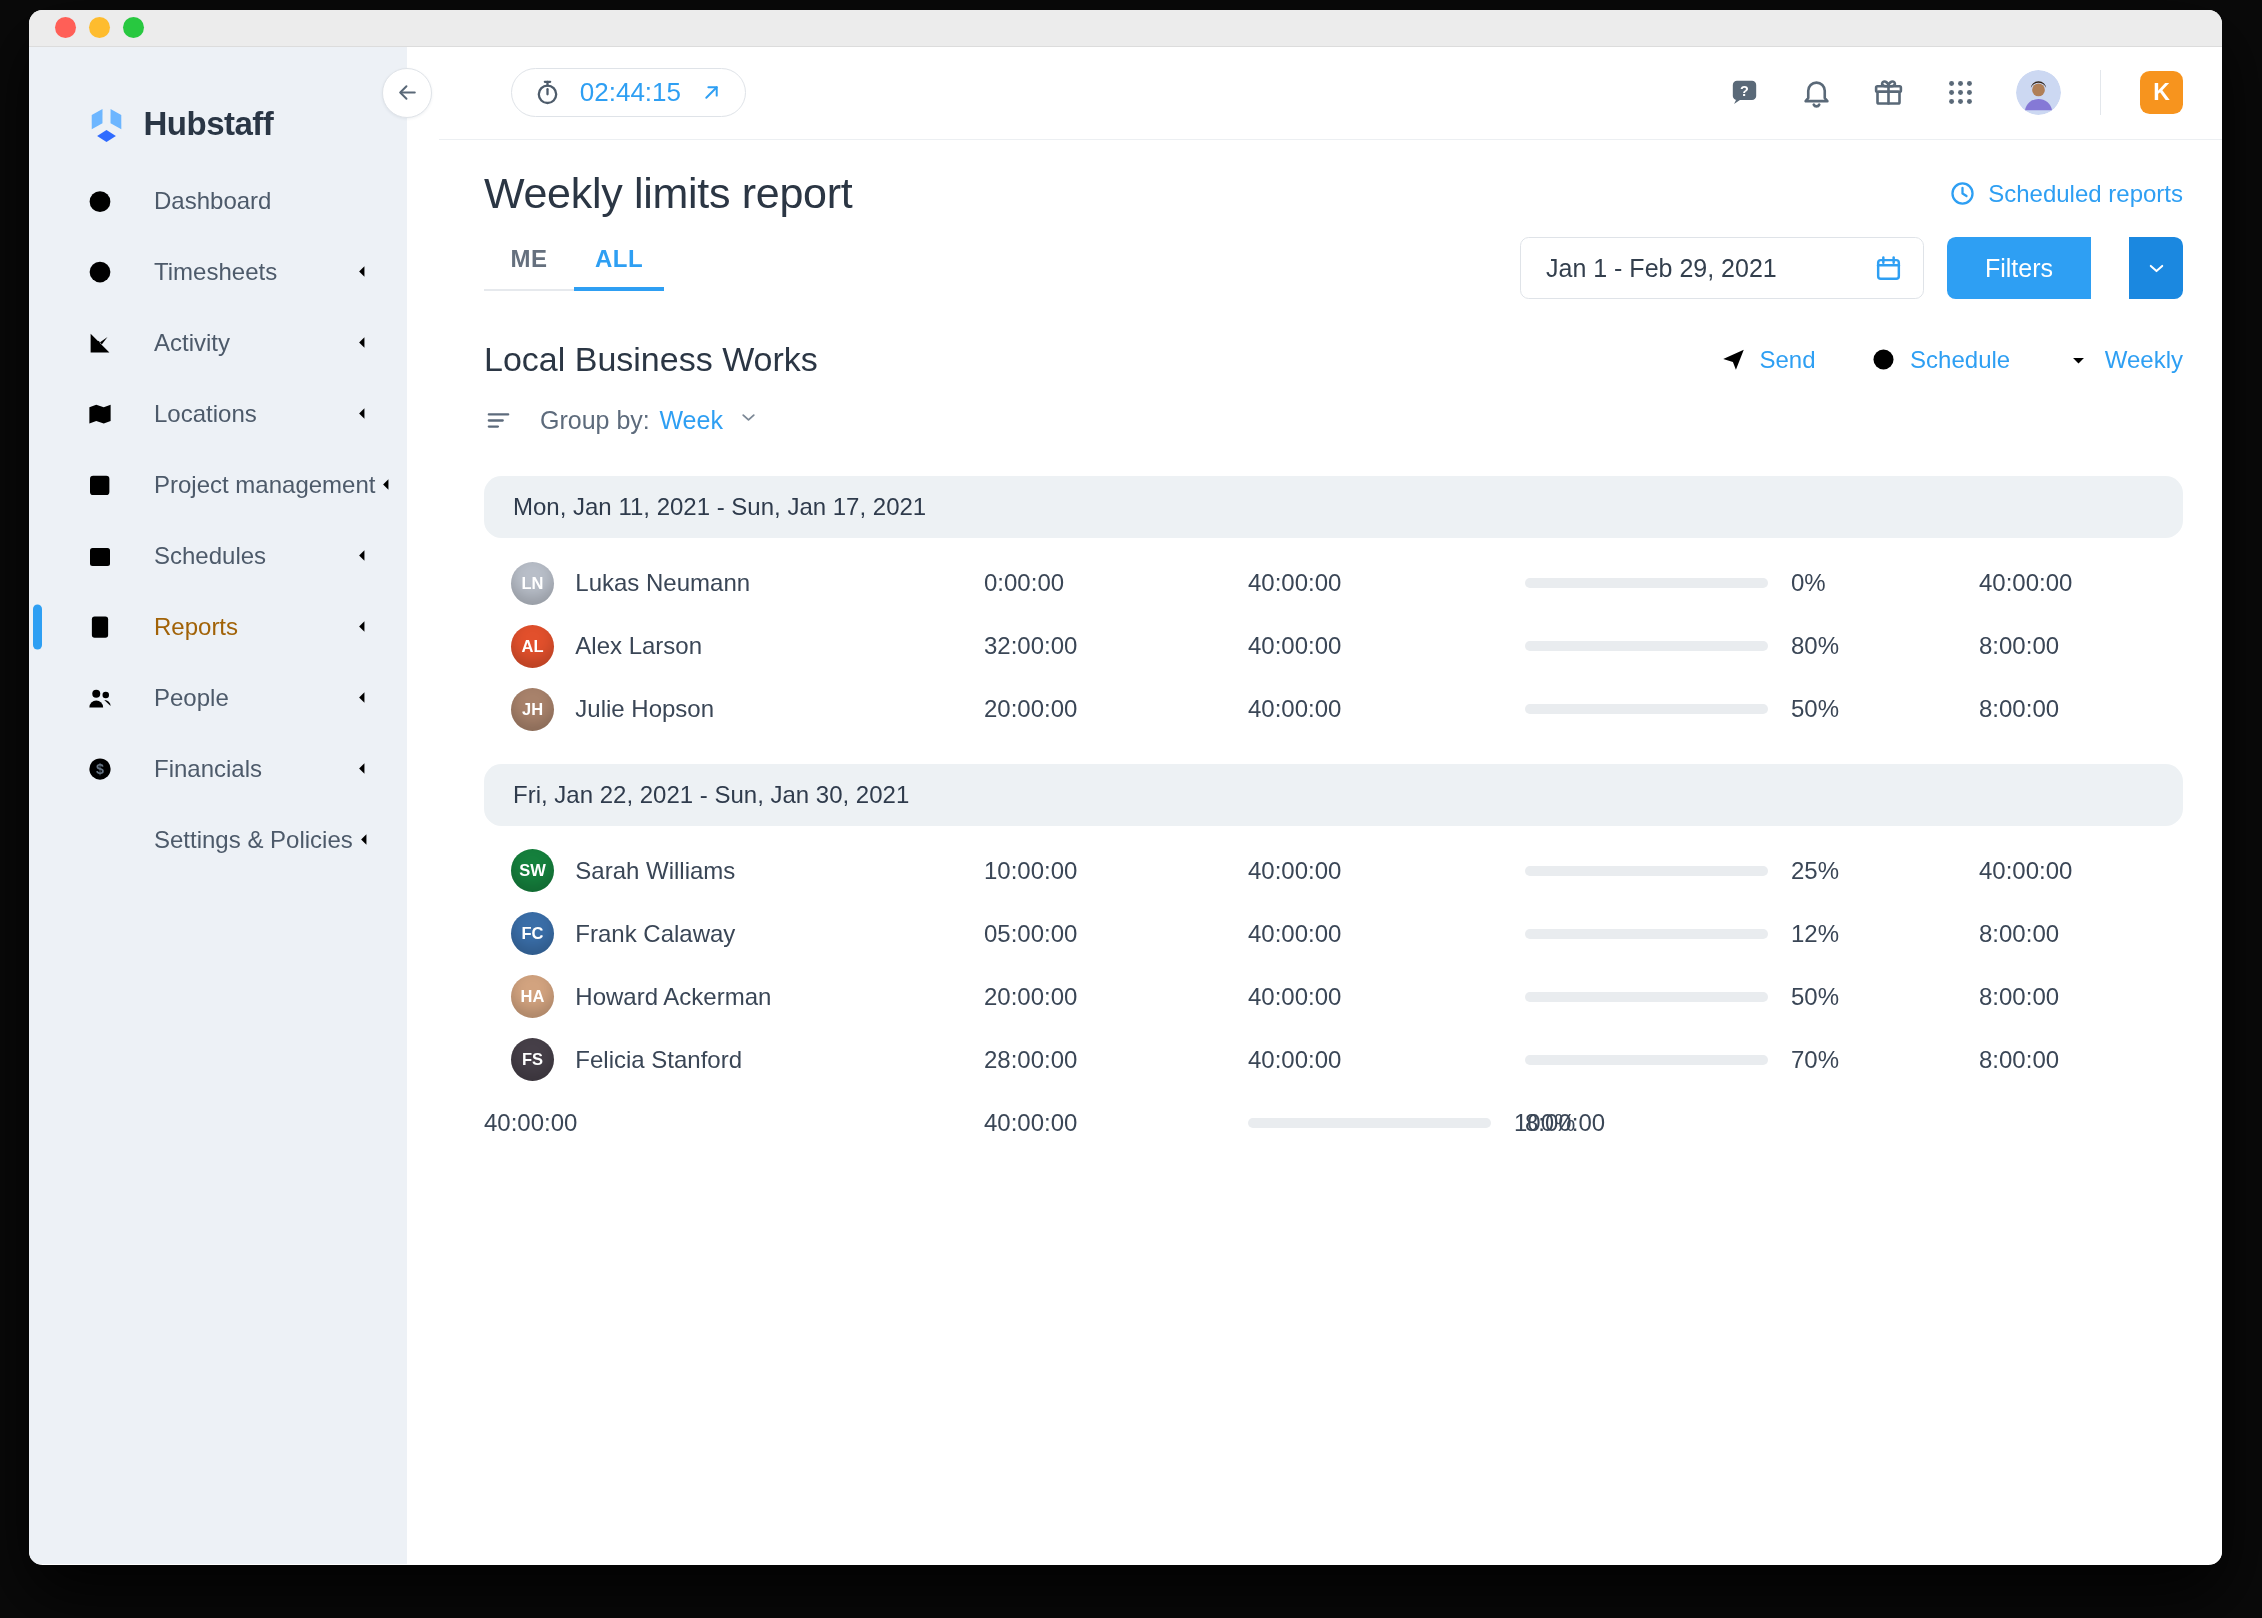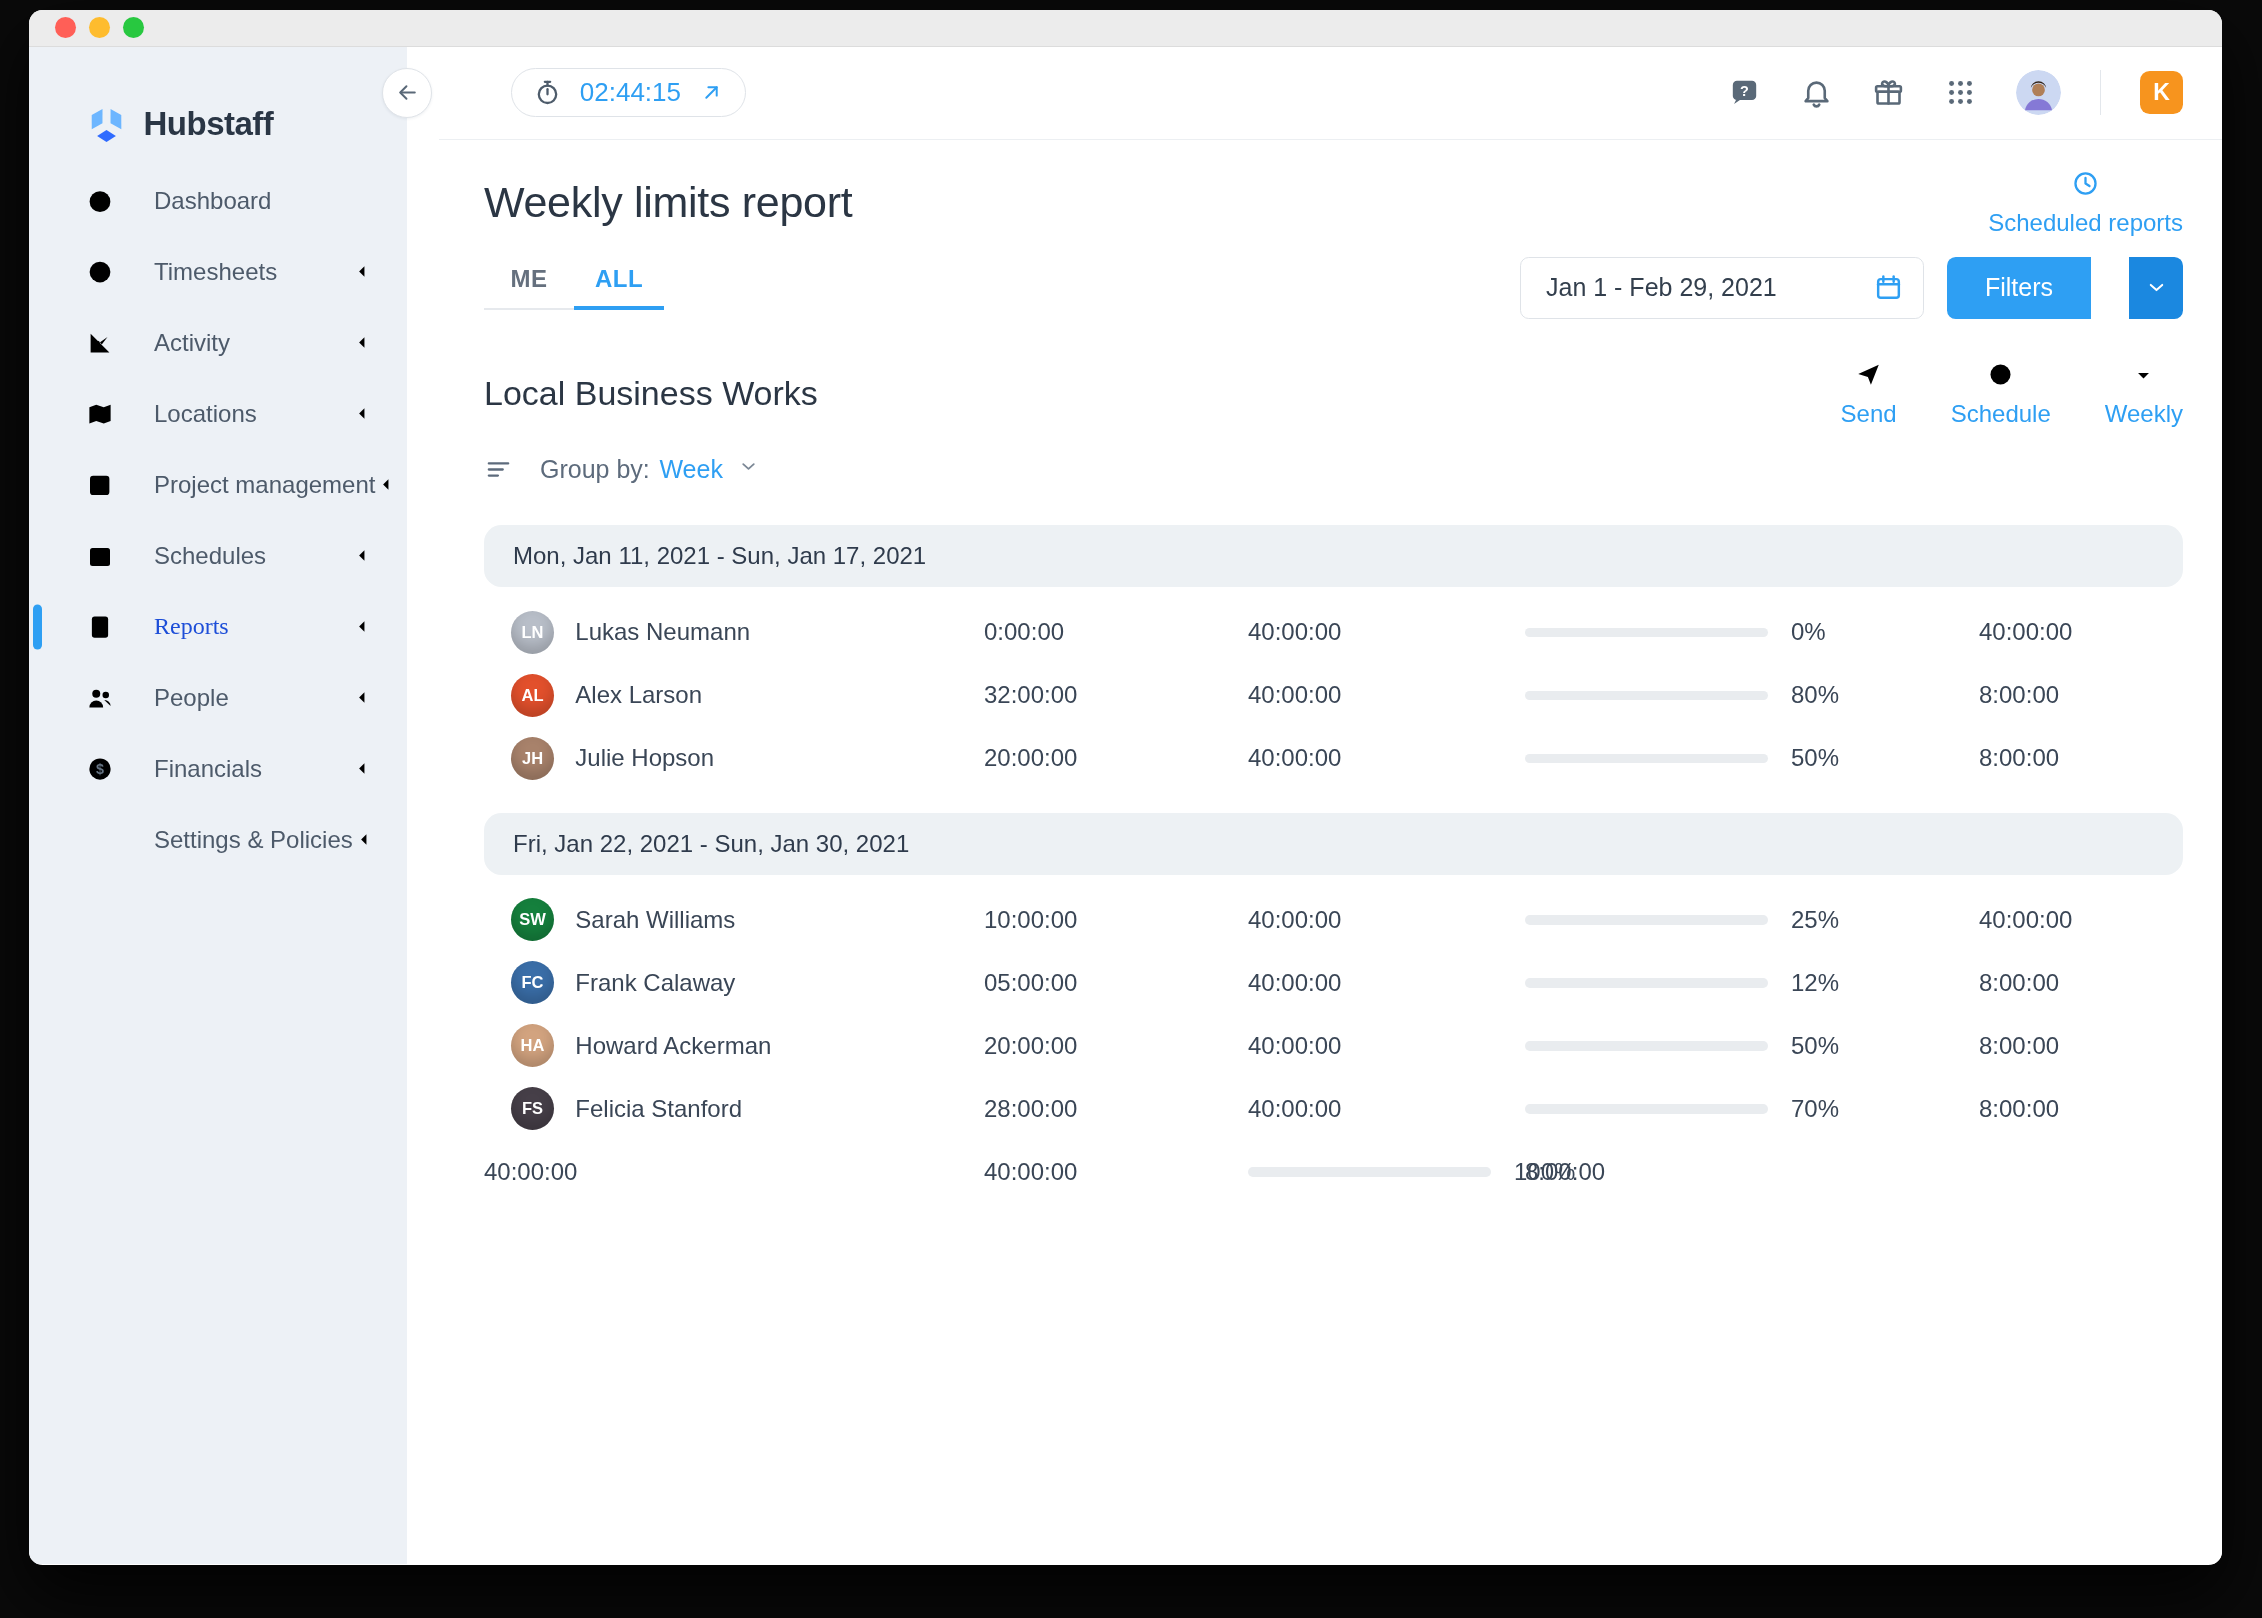--- a/index.html
+++ b/index.html
@@ -26,21 +26,21 @@
   
   .sidebar{ width:378px; background:#edf1f6; flex:none; position:relative; }
   .brand{ display:flex; align-items:center; gap:15.5px; padding:54px 0 0 56px; height:101px; }
   .brand-mark{ width:43px; height:43px; }
   .brand-name{ font-size:33px; font-weight:bold; color:#2a3645; letter-spacing:-0.5px; }
   .nav{ padding-top:17.5px; }
   .nav-item{ position:relative; height:71px; display:flex; align-items:center; padding:0 33px 0 56px; cursor:pointer; color:#4d5a6a; }
   .nav-ic{ width:30px; height:30px; color:#667484; flex:none; }
   .nav-label{ font-size:24px; margin-left:39px; flex:1; white-space:nowrap; }
   .nav-chev{ width:23px; height:23px; color:#8a95a3; flex:none; }
-  .nav-item.active{ color:#1d4ed8;font-family:Liberation Serif, serif; }
+  .nav-item.active{ color:#a16207; }
   .nav-item.active .nav-ic{ color:#2e9ff3; }
   .active-bar{ position:absolute; left:3.9px; top:50%; transform:translateY(-50%);
     width:8.7px; height:45px; border-radius:4.9px; background:#2e9ff3; }
 
   
   .collapse-btn{ position:absolute; left:353px; top:21.3px; width:50px; height:50px; z-index:5;
     border-radius:50%; background:#fff; border:1px solid #dfe3e8; display:flex; align-items:center;
     justify-content:center; color:#5a6978; cursor:pointer; box-shadow:0 1px 2.9px rgba(40,60,90,.08); }
   .collapse-btn .ic{ width:25px; height:25px; }
 
@@ -57,21 +57,21 @@
   .tb-ic{ width:33px; height:33px; color:#5a6978; cursor:pointer; }
   .tb-avatar{ width:45px; height:45px; border-radius:50%; overflow:hidden; cursor:pointer; }
   .tb-divider{ width:1px; height:45px; background:#e3e7ec; }
   .org-badge{ width:43px; height:43px; border-radius:9.7px; background:#f7941e; color:#fff;
     font-size:23px; font-weight:bold; display:flex; align-items:center; justify-content:center; cursor:pointer; }
 
   
   .content{ flex:1; padding:29px 39px 0 45px; overflow:hidden; }
   .page-head{ display:flex; align-items:center; justify-content:space-between; }
   .page-title{ font-size:43px; font-weight:500; color:#2b3644; letter-spacing:-0.3px; }
-  .link{ display:flex; align-items:center; gap:11.6px; color:#2e9ff3; font-size:24px; font-weight:500; cursor:pointer;flex-direction:column; }
+  .link{ display:flex; align-items:flex-end; gap:11.6px; color:#2e9ff3; font-size:24px; font-weight:500; cursor:pointer; }
   .link .ic{ width:29px; height:29px; }
 
   .tabs-row{ margin-top:19.4px; display:flex; align-items:center; justify-content:space-between; }
   .tabs{ display:flex; }
   .tab{ width:90px; text-align:center; font-size:24px; font-weight:600; letter-spacing:0.5px;
     padding-bottom:15.5px; color:#65707e; border-bottom:2.9px solid #e6e9ed; cursor:pointer; }
   .tab.active{ color:#2e9ff3; border-bottom:4.9px solid #2e9ff3; padding-bottom:13.6px; }
   .range-controls{ display:flex; align-items:center; gap:23px; }
   .date-field{ width:404px; height:62px; border:1.5px solid #dfe3e8; border-radius:8.7px;
     display:flex; align-items:center; padding:0 19.4px 0 25px; cursor:pointer; background:#fff; }

